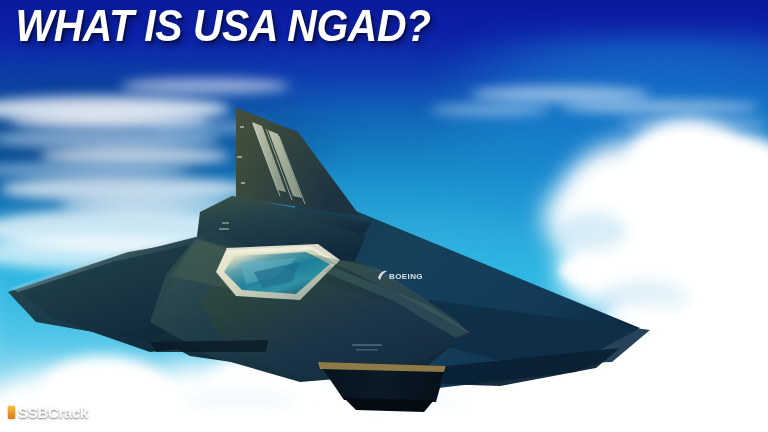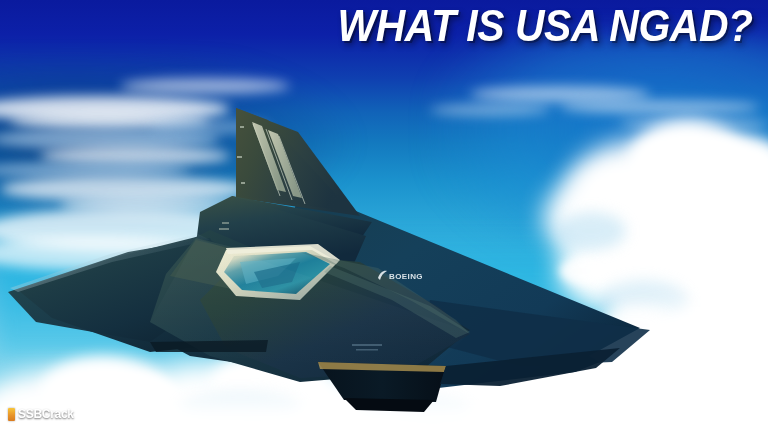--- a/index.html
+++ b/index.html
@@ -64,21 +64,21 @@
 
   
   #deck { position:absolute; left:-20px; right:-20px; bottom:-22px; height:120px; }
   #deck .cloud { position:absolute; }
 
   
   #jet { position:absolute; left:0; top:0; width:768px; height:432px; }
 
   
   .title-wrap {
-    position:absolute; left:0; right:0; top:2px; text-align:right;
+    position:absolute; left:0; right:0; top:2px; text-align:left;
     z-index:40; pointer-events:none;
   }
   .title {
     display:inline-block;
     font-family:"Liberation Sans", sans-serif;
     font-weight:bold; font-style:italic;
     font-size:44px; line-height:48px;
     letter-spacing:-0.5px;
     color:#ffffff;
     transform:scaleX(.93);
@@ -112,21 +112,21 @@
     z-index:45;
   }
   .wm-icon {
     width:7px; height:13px;
     background:linear-gradient(180deg,#f7c53a 0%,#e8952a 55%,#d97b1f 100%);
     border-radius:1px;
     box-shadow:0 0 2px rgba(0,0,0,.4);
   }
   .wm-text {
     font-family:"Liberation Sans", sans-serif;
-    font-weight:bold; font-size:12px; letter-spacing:-0.3px;
+    font-weight:bold; font-size:15px; letter-spacing:-0.3px;
     color:#ffffff;
     text-shadow:0 1px 2px rgba(0,0,0,.55);
   }
 </style>
 </head>
 <body>
 
 <div id="stage">
 
   <div class="sky"></div>

